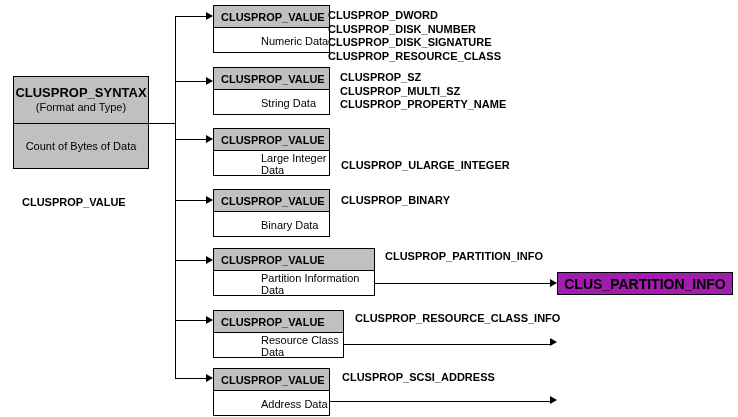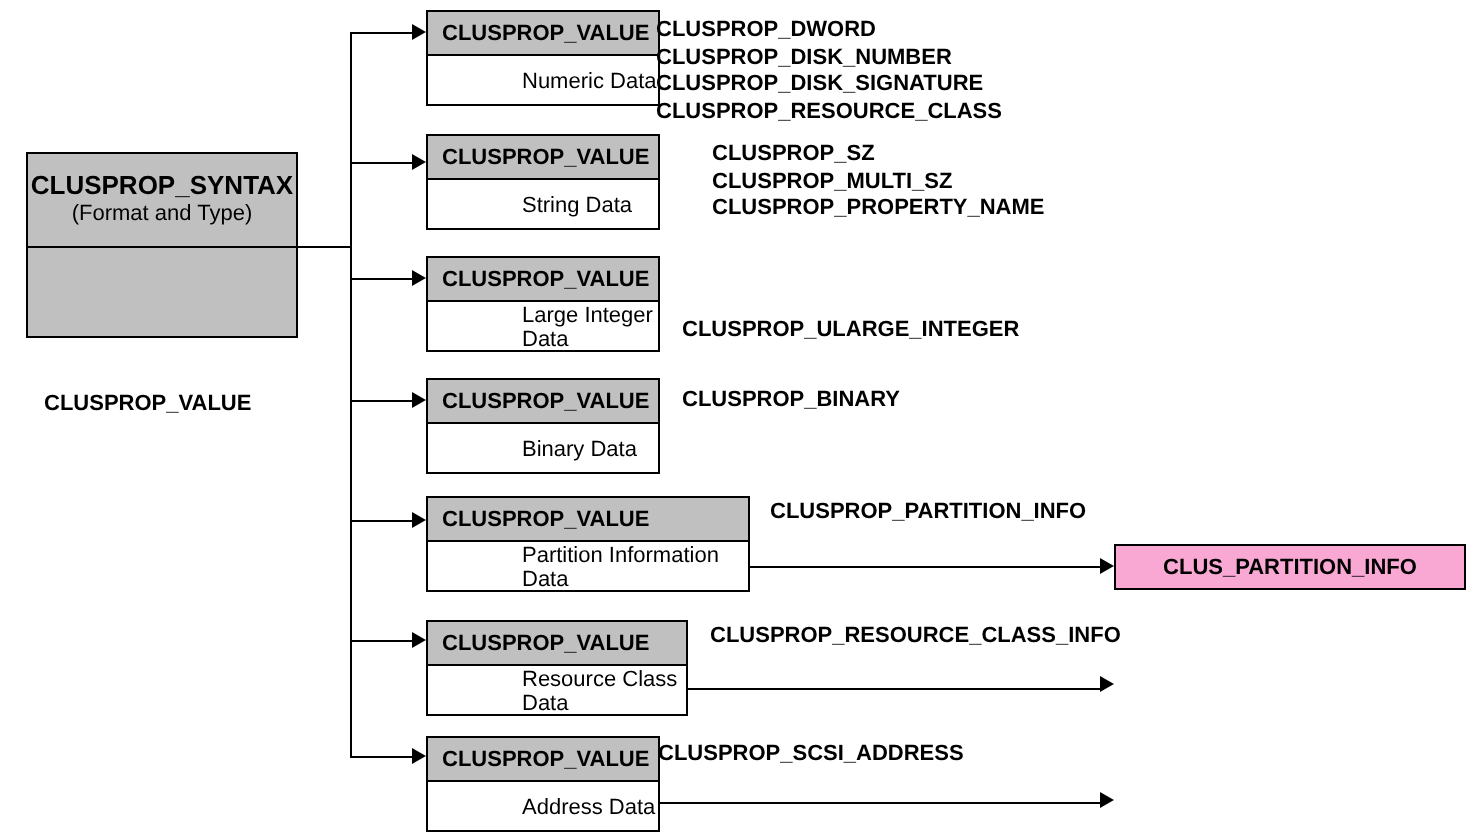--- a/index.html
+++ b/index.html
@@ -78,25 +78,25 @@
     align-items: center;
     justify-content: center;
     font-size: 11px;
     color: #000;
   }
   
   .endbox {
     position: absolute;
     box-sizing: border-box;
     border: 1px solid #000000;
-    background: #f9a8d4;
+    background: #a21caf;
     display: flex;
     align-items: center;
     justify-content: center;
-    font-size: 11px;
+    font-size: 14px;
     font-weight: bold;
     color: #000000;
   }
   
   .caption {
     position: absolute;
     font-size: 11px;
     font-weight: bold;
     color: #000000;
     white-space: pre;
@@ -126,20 +126,21 @@
 </head>
 <body>
 
 <div id="diagram">
 
   <div class="rootbox" style="left:13px; top:76px; width:136px; height:93px;">
     <div class="cell-top">
       <div class="l1">CLUSPROP_SYNTAX</div>
       <div class="l2">(Format and Type)</div>
     </div>
+    <div class="cell-bot">Count of Bytes of Data</div>
   </div>
 
   <div class="caption" style="left:22px; top:196px;">CLUSPROP_VALUE</div>
 
   <div class="hline" style="left:149px; top:123px; width:27px;"></div>
 
   <div class="vline" style="left:175px; top:16px; height:363px;"></div>
 
   <div class="hline" style="left:175px; top:16px; width:32px;"></div>
   <div class="arrow" style="left:206px; top:12px;"></div>
@@ -168,21 +169,21 @@
   </div>
   <div class="caption multi" style="left:328px; top:9px;">CLUSPROP_DWORD
 CLUSPROP_DISK_NUMBER
 CLUSPROP_DISK_SIGNATURE
 CLUSPROP_RESOURCE_CLASS</div>
 
   <div class="node" style="left:213px; top:67px; width:117px; height:48px;">
     <div class="hdr">CLUSPROP_VALUE</div>
     <div class="body">String Data</div>
   </div>
-  <div class="caption multi" style="left:340px; top:71px;margin-left:16px;">CLUSPROP_SZ
+  <div class="caption multi" style="left:340px; top:71px;">CLUSPROP_SZ
 CLUSPROP_MULTI_SZ
 CLUSPROP_PROPERTY_NAME</div>
 
   <div class="node" style="left:213px; top:128px; width:117px; height:48px;">
     <div class="hdr">CLUSPROP_VALUE</div>
     <div class="body">Large Integer Data</div>
   </div>
   <div class="caption" style="left:341px; top:146px;margin-top:13px;">CLUSPROP_ULARGE_INTEGER</div>
 
   <div class="node" style="left:213px; top:189px; width:117px; height:48px;">
@@ -205,17 +206,17 @@
     <div class="body">Resource Class Data</div>
   </div>
   <div class="caption" style="left:355px; top:312px;">CLUSPROP_RESOURCE_CLASS_INFO</div>
   <div class="hline" style="left:344px; top:344px; width:208px;"></div>
   <div class="arrow" style="left:550px; top:338px;"></div>
 
   <div class="node" style="left:213px; top:368px; width:117px; height:48px;">
     <div class="hdr">CLUSPROP_VALUE</div>
     <div class="body">Address Data</div>
   </div>
-  <div class="caption" style="left:329px; top:371px;">CLUSPROP_SCSI_ADDRESS</div>
+  <div class="caption" style="left:342px; top:371px;">CLUSPROP_SCSI_ADDRESS</div>
   <div class="hline" style="left:330px; top:401px; width:222px;"></div>
   <div class="arrow" style="left:550px; top:396px;"></div>
 
 </div>
 
 </body></html>

